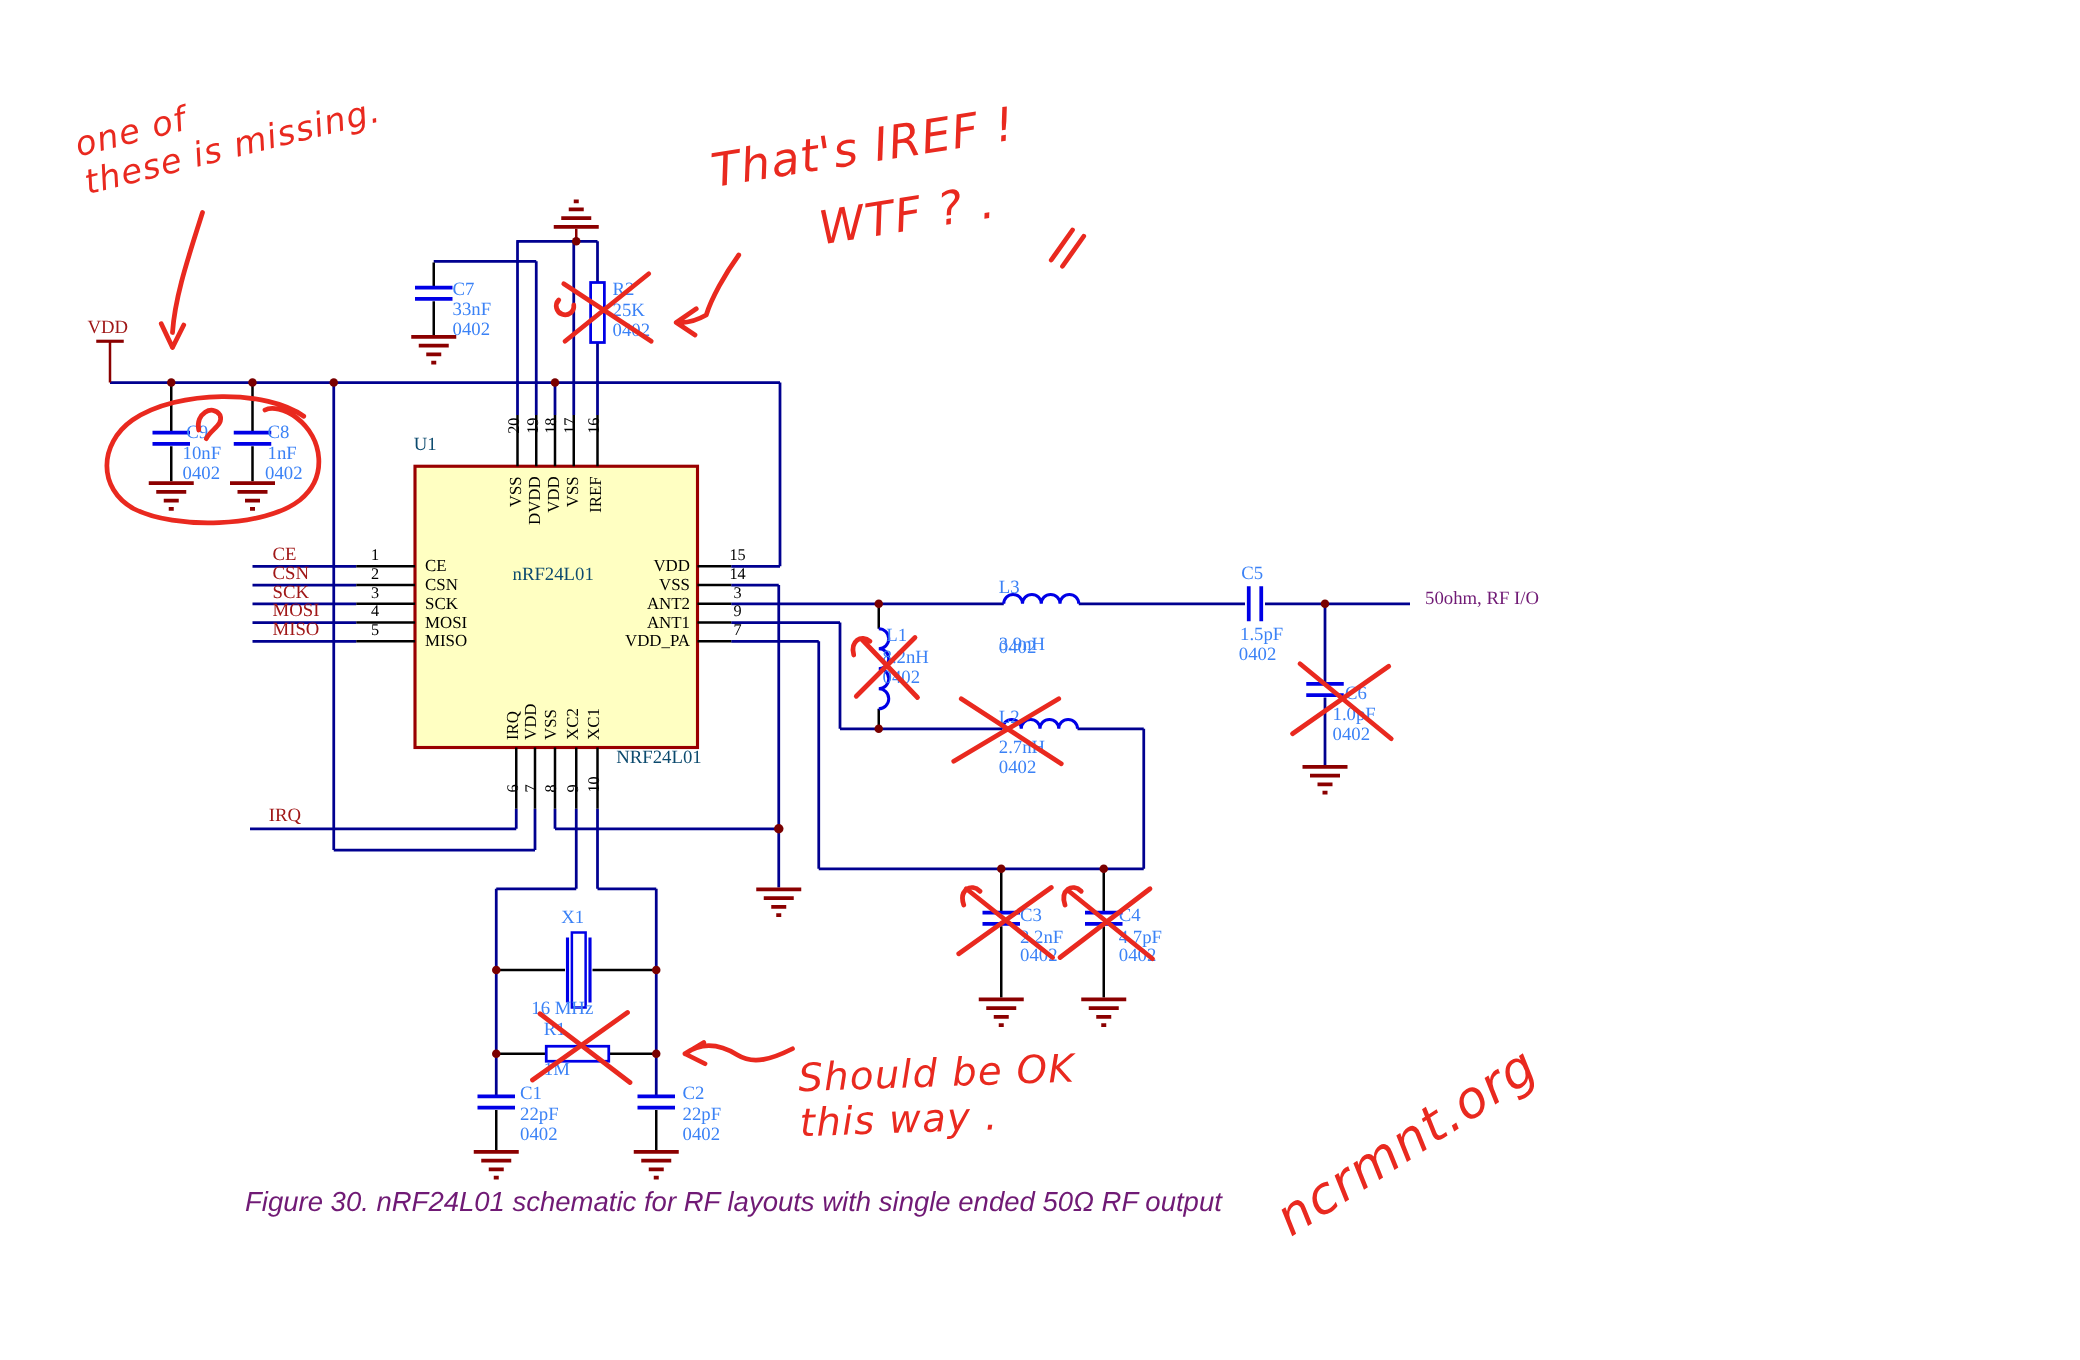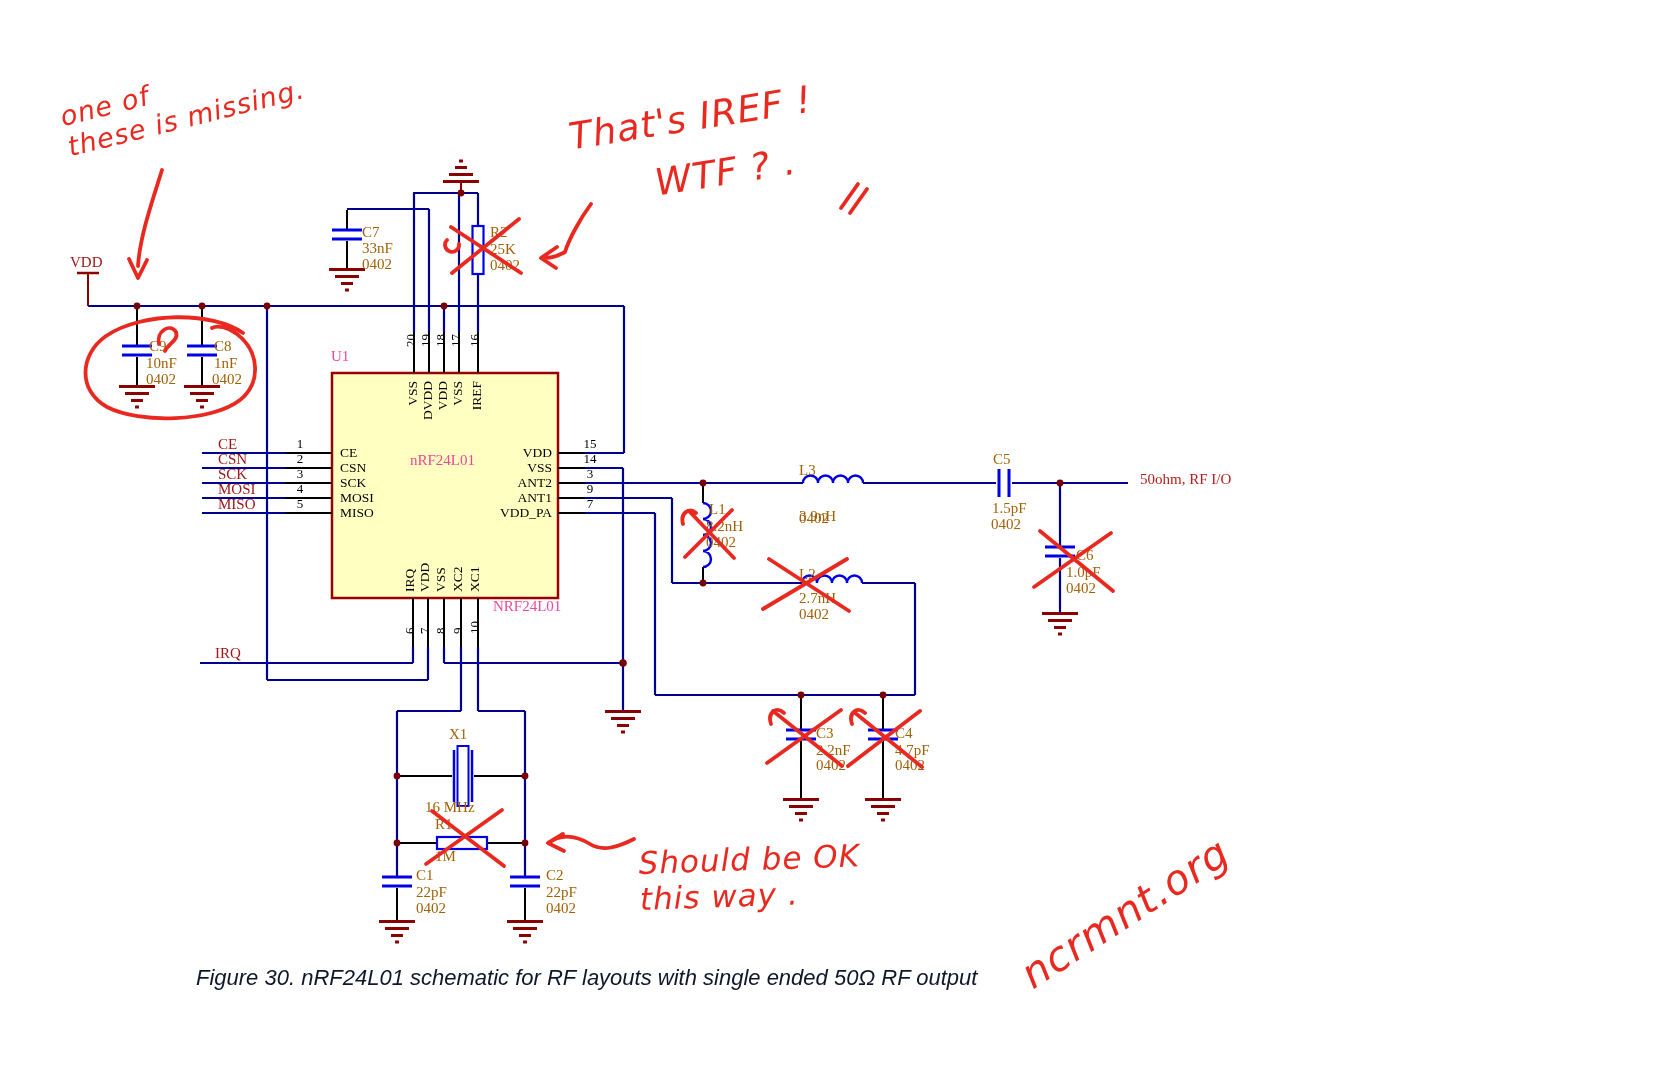--- a/index.html
+++ b/index.html
@@ -1,29 +1,29 @@
 <!DOCTYPE html>
 <html><head>
 <meta charset="utf-8">
 <style>
   html,body{margin:0;padding:0;background:#fff;}
   #canvas{position:relative;width:1664px;height:1088px;background:#fff;overflow:hidden;
           font-family:"Liberation Serif",serif;}
   #base-svg{position:absolute;left:0;top:0;z-index:1;}
   #ink-svg{position:absolute;left:0;top:0;z-index:5;pointer-events:none;}
-  .lbl{position:absolute;font:15px "Liberation Serif",serif;color:#a16207;white-space:nowrap;z-index:3;}
+  .lbl{position:absolute;font:15px "Liberation Serif",serif;color:#3b82f6;white-space:nowrap;z-index:3;}
   .net{position:absolute;font:15px "Liberation Serif",serif;color:#A01818;white-space:nowrap;z-index:3;}
   .pnum{position:absolute;font:13px "Liberation Serif",serif;color:#000;width:20px;text-align:center;z-index:3;}
   .pname{position:absolute;font:13.5px "Liberation Serif",serif;color:#000;white-space:nowrap;z-index:3;}
   .pname.r{width:92px;text-align:right;}
-  .icref{position:absolute;font:15px "Liberation Serif",serif;color:#ec4899;white-space:nowrap;z-index:3;}
+  .icref{position:absolute;font:15px "Liberation Serif",serif;color:#0c4a6e;white-space:nowrap;z-index:3;}
   .ink{position:absolute;font-style:italic;font-family:"DejaVu Sans",sans-serif;color:#E9291F;
        white-space:nowrap;z-index:6;letter-spacing:1px;}
   .ink span{display:block;}
-  .caption{position:absolute;font:italic 22px "Liberation Sans",sans-serif;color:#0f172a;z-index:2;white-space:nowrap;margin-top:16px;}
+  .caption{position:absolute;font:italic 22px "Liberation Sans",sans-serif;color:#701a75;z-index:2;white-space:nowrap;}
 </style>
 </head>
 <body>
 
 <div id="canvas">
 
   <svg id="base-svg" width="1664" height="1088" viewBox="0 0 1664 1088">
     <defs>
       <g id="gnd">
         <path d="M-18,1.5 H18 M-12,8.5 H12 M-6,15.5 H6 M-2,22 H2" stroke="#8B0000" stroke-width="3" fill="none"></path>
@@ -159,21 +159,21 @@
   <span class="icref" style="left:410px;top:452px">nRF24L01</span>
   <span class="icref" style="left:493px;top:598px">NRF24L01</span>
 
   <span class="net" style="left:70px;top:254px">VDD</span>
   <span class="net" style="left:218px;top:436px">CE</span>
   <span class="net" style="left:218px;top:451px">CSN</span>
   <span class="net" style="left:218px;top:466px">SCK</span>
   <span class="net" style="left:218px;top:481px">MOSI</span>
   <span class="net" style="left:218px;top:496px">MISO</span>
   <span class="net" style="left:215px;top:645px">IRQ</span>
-  <span class="lbl" style="left:1140px;top:471px;color:#b91c1c">50ohm, RF I/O</span>
+  <span class="lbl" style="left:1140px;top:471px;color:#701a75">50ohm, RF I/O</span>
 
   <span class="pnum" style="left:290px;top:436px">1</span>
   <span class="pnum" style="left:290px;top:451px">2</span>
   <span class="pnum" style="left:290px;top:466px">3</span>
   <span class="pnum" style="left:290px;top:481px">4</span>
   <span class="pnum" style="left:290px;top:496px">5</span>
 
   <span class="pnum" style="left:580px;top:436px">15</span>
   <span class="pnum" style="left:580px;top:451px">14</span>
   <span class="pnum" style="left:580px;top:466px">3</span>

